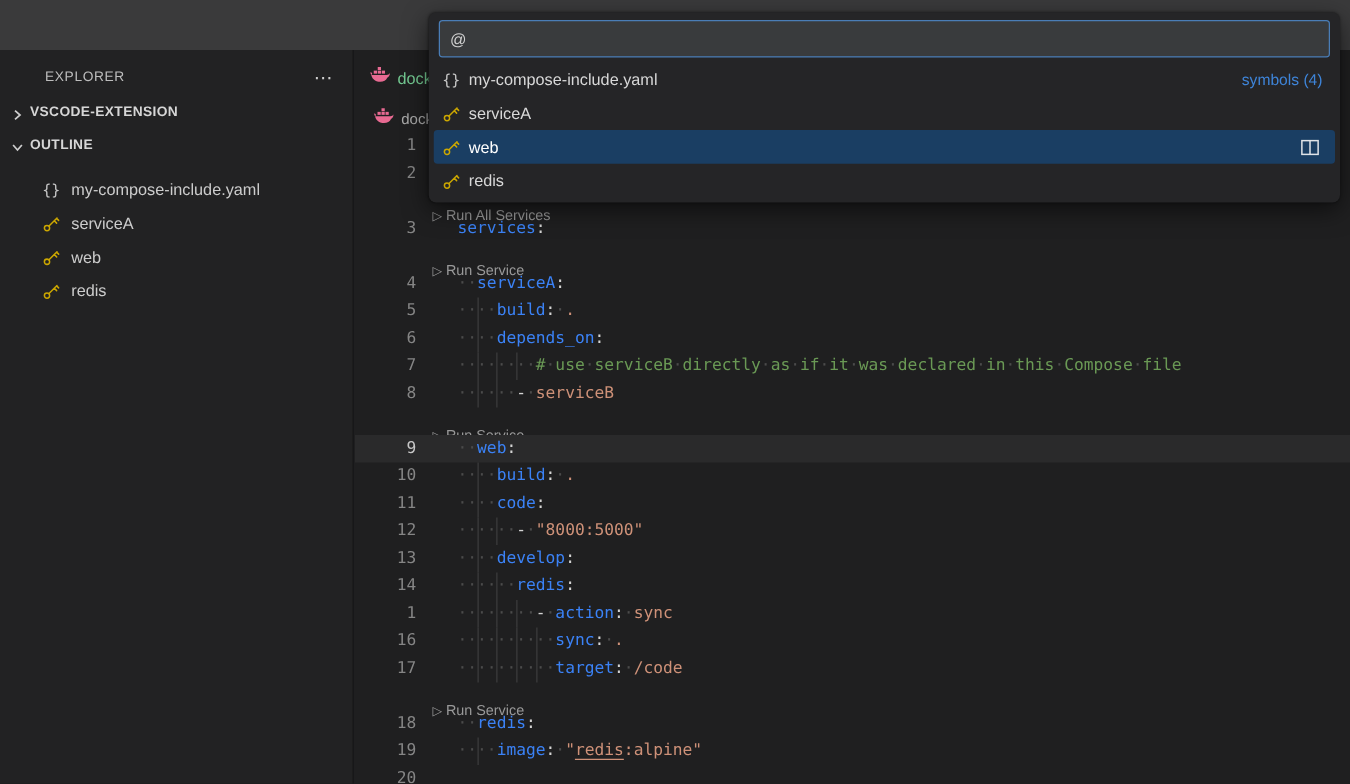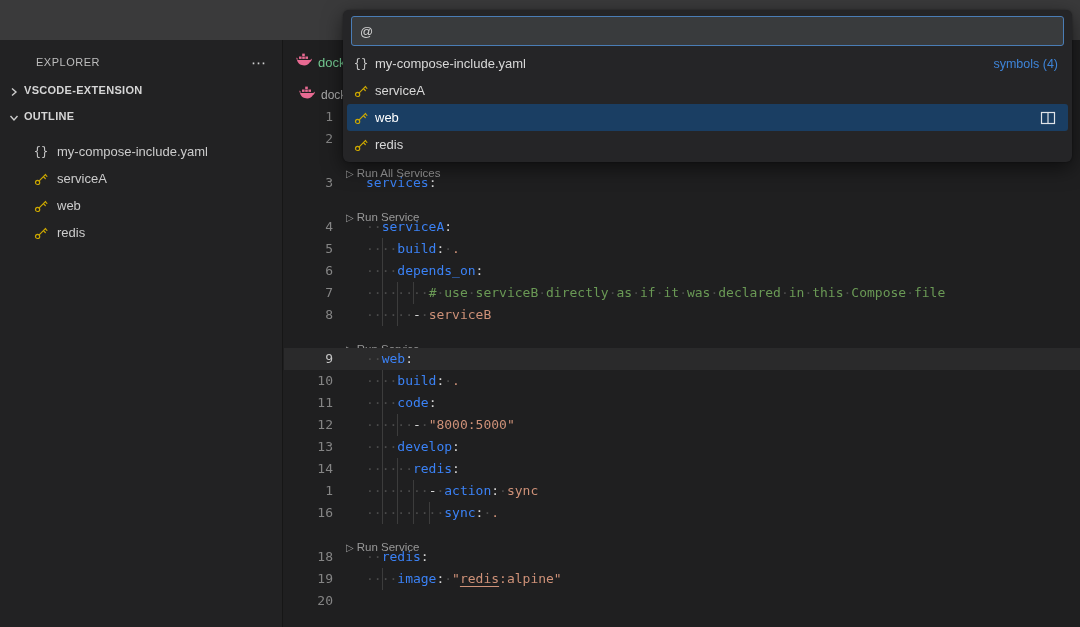--- a/index.html
+++ b/index.html
@@ -246,20 +246,28 @@
         </div>
         <div class="crow">
           <span class="ln">16</span>
           <div class="guide" style="left: 97.65px;"></div>
           <div class="guide" style="left: 113.3px;"></div>
           <div class="guide" style="left: 128.95px;"></div>
           <div class="guide" style="left: 144.6px;"></div>
           <span class="ctext"><span class="tok-w">··········</span><span class="tok-k">sync</span><span class="tok-p">:</span><span class="tok-w">·</span><span class="tok-v">.</span></span>
         </div>
         <div class="crow">
+          <span class="ln">17</span>
+          <div class="guide" style="left: 97.65px;"></div>
+          <div class="guide" style="left: 113.3px;"></div>
+          <div class="guide" style="left: 128.95px;"></div>
+          <div class="guide" style="left: 144.6px;"></div>
+          <span class="ctext"><span class="tok-w">··········</span><span class="tok-k">target</span><span class="tok-p">:</span><span class="tok-w">·</span><span class="tok-v">/code</span></span>
+        </div>
+        <div class="crow">
           <span class="lens"><span class="play">▷</span><span>Run Service</span></span>
         </div>
         <div class="crow">
           <span class="ln">18</span>
           <span class="ctext"><span class="tok-w">··</span><span class="tok-k">redis</span><span class="tok-p">:</span></span>
         </div>
         <div class="crow">
           <span class="ln">19</span>
           <div class="guide" style="left: 97.65px;"></div>
           <span class="ctext"><span class="tok-w">····</span><span class="tok-k">image</span><span class="tok-p">:</span><span class="tok-w">·</span><span class="tok-s">"</span><span class="tok-u">redis</span><span class="tok-s">:alpine"</span></span>

